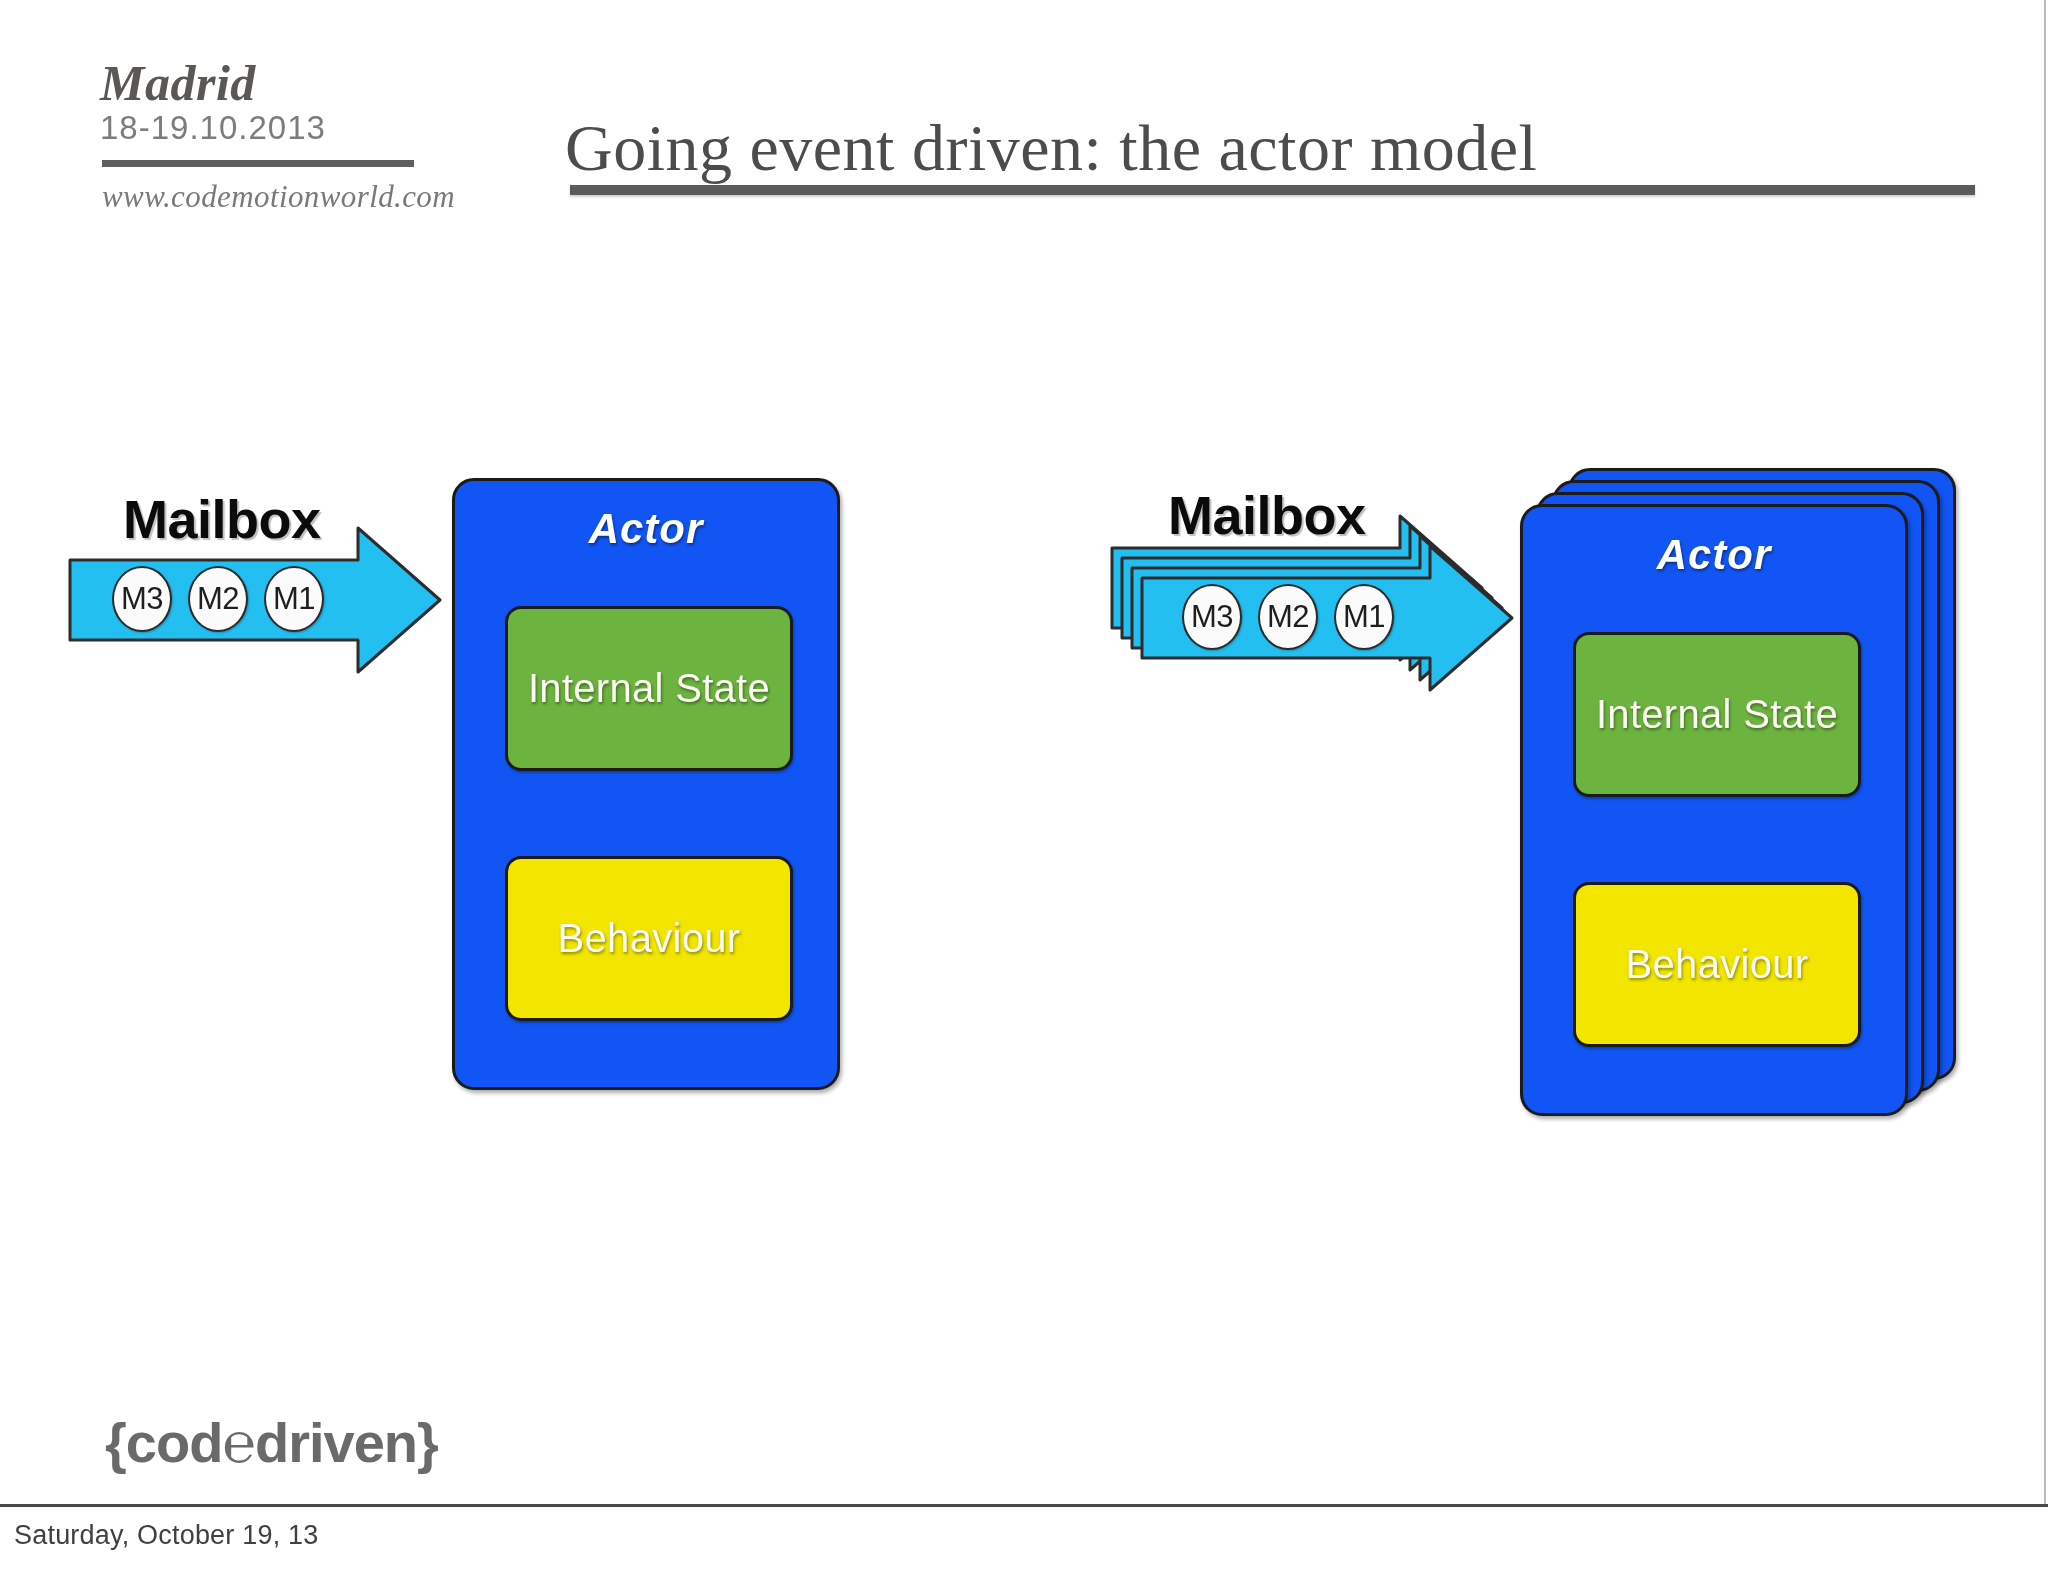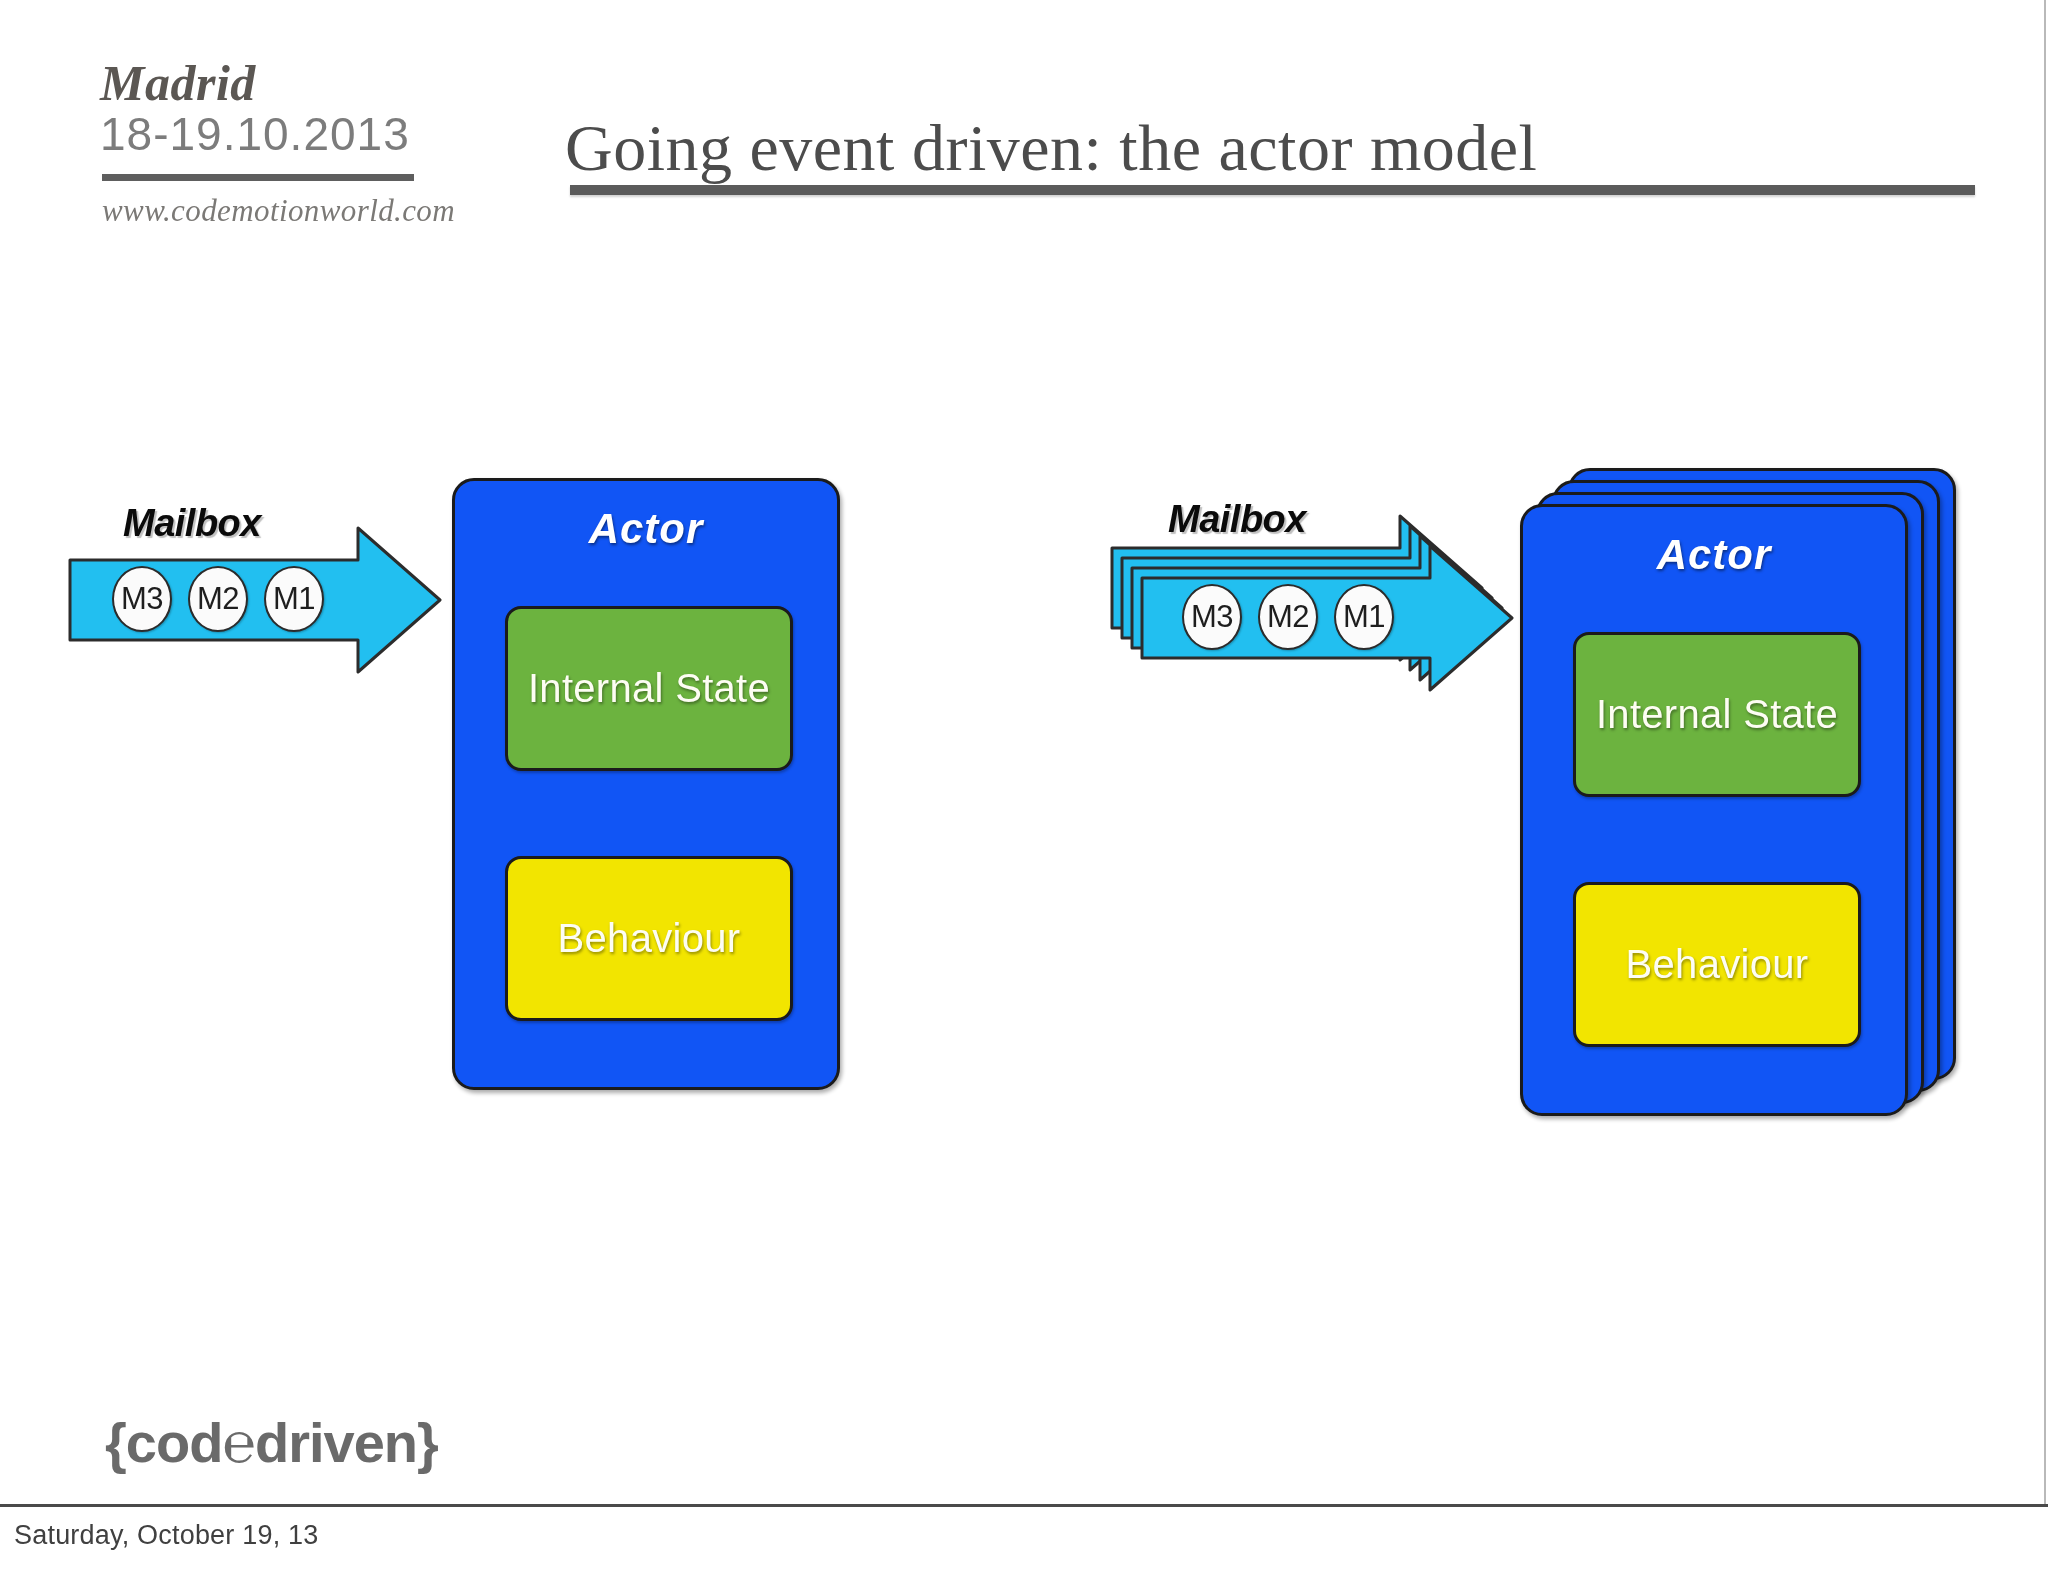--- a/index.html
+++ b/index.html
@@ -59,21 +59,21 @@
     font-style: italic;
     font-size: 50px;
     color: #5b5753;
     letter-spacing: 0.5px;
     line-height: 1;
     text-shadow: 2px 2px 0 rgba(255,255,255,0.75);
   }
   .event-dates {
     font-family: "Liberation Sans", sans-serif;
     font-weight: 300;
-    font-size: 46px;
+    font-size: 33px;
     color: #7c7c7c;
     letter-spacing: 1px;
     line-height: 1.08;
     margin-top: 2px;
   }
   .logo-rule {
     width: 312px;
     height: 7px;
     background: #5e5e5e;
     margin-top: 14px;
@@ -111,28 +111,26 @@
   }
 
   
   .mailbox-group {
     position: absolute;
   }
   .mailbox-label {
     position: absolute;
     font-family: "Liberation Sans", sans-serif;
     font-weight: bold;
-    font-style: italic;
-    font-size: 38px;
+    font-size: 54px;
     color: #0b0b0b;
     letter-spacing: -0.5px;
     white-space: nowrap;
     text-shadow: 2px 2px 1px rgba(140,140,140,0.55);
     z-index: 6;
-    margin-top: 14px;
   }
   .arrow-layer {
     position: absolute;
     width: 100%;
     height: 100%;
     left: 0;
     top: 0;
   }
   .arrow-layer svg { display: block; overflow: visible; }
 

